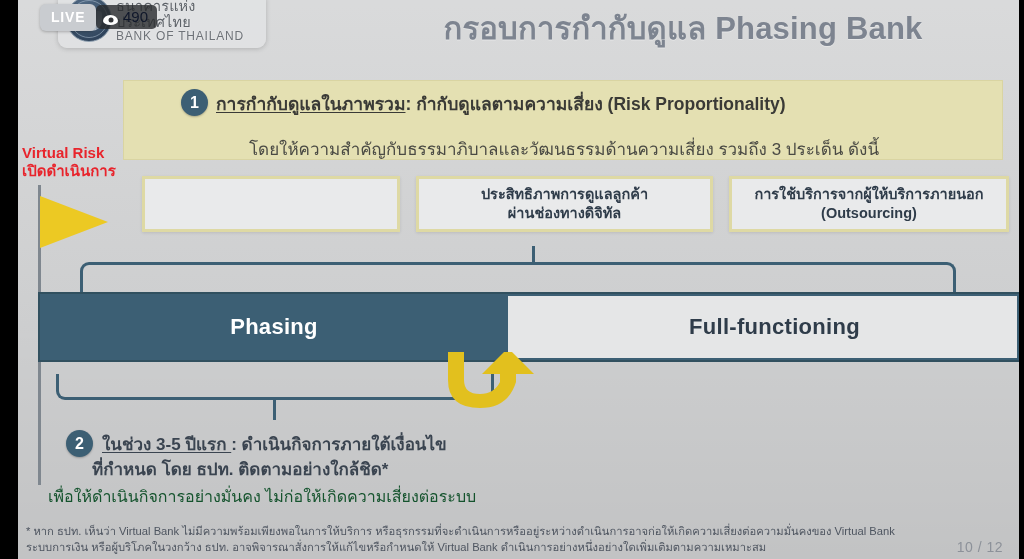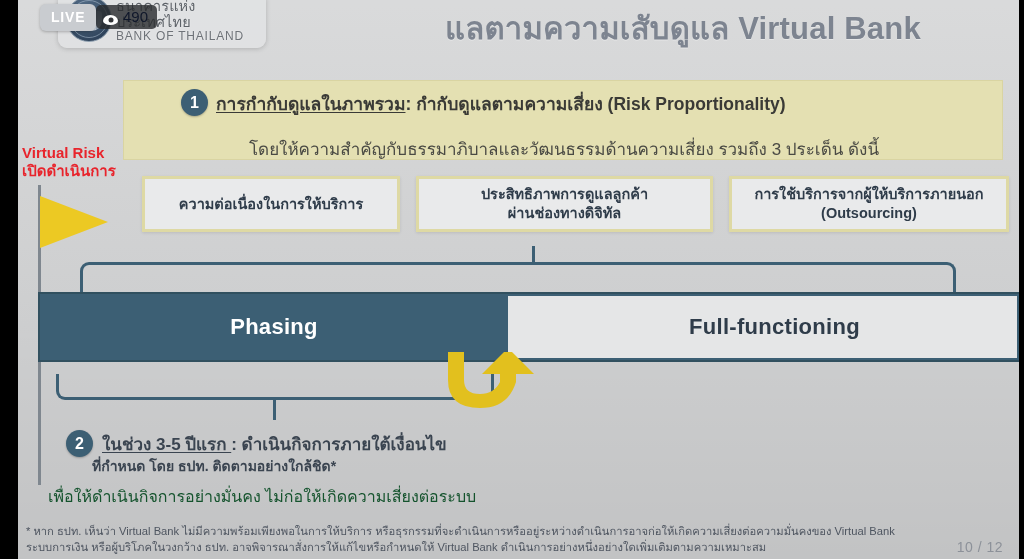--- a/index.html
+++ b/index.html
@@ -259,21 +259,21 @@
 
   
   #cond-badge { left: 48px; top: 430px; }
   #cond-line1 {
     position: absolute; left: 84px; top: 430px;
     font-size: 17px; color: #3a4450; font-weight: 700; white-space: nowrap;
   }
   #cond-line1 .ul { text-decoration: underline; text-underline-offset: 2px; }
   #cond-line2 {
     position: absolute; left: 74px; top: 455px;
-    font-size: 14px; color: #3a4450; font-weight: 700; white-space: nowrap;
+    font-size: 17px; color: #3a4450; font-weight: 700; white-space: nowrap;
   }
   #cond-line3 {
     position: absolute; left: 30px; top: 484px;
     font-size: 16px; color: #14532d; font-weight: 400; white-space: nowrap;
   }
 
   
   #footnote {
     position: absolute; left: 8px; top: 524px;
     width: 985px;
@@ -309,33 +309,32 @@
         <span class="th">ธนาคารแห่งประเทศไทย</span>
         <span class="en">BANK OF THAILAND</span>
       </div>
     </div>
     <div id="live-badge">LIVE</div>
     <div id="view-count">
       <span class="eye"></span>
       <span>490</span>
     </div>
 
-    <div id="page-title">แลตามความเสับดูแล Virtual Bank</div>
+    <div id="page-title">กรอบการกำกับดูแล Phasing Bank</div>
 
     <div id="overview-panel">
       <div class="num-badge" id="overview-badge">1</div>
       <div id="overview-line1">
         <span class="ul">การกำกับดูแลในภาพรวม</span><span>: กำกับดูแลตามความเสี่ยง (Risk Proportionality)</span>
       </div>
       <div id="overview-line3">โดยให้ความสำคัญกับธรรมาภิบาลและวัฒนธรรมด้านความเสี่ยง รวมถึง 3 ประเด็น ดังนี้</div>
     </div>
 
     <div class="pillar" id="pillar-0">
       <div>
-        <div>ความต่อเนื่องในการให้บริการ</div>
       </div>
     </div>
     <div class="pillar" id="pillar-1">
       <div>
         <div>ประสิทธิภาพการดูแลลูกค้า</div>
         <div>ผ่านช่องทางดิจิทัล</div>
       </div>
     </div>
     <div class="pillar" id="pillar-2">
       <div>

